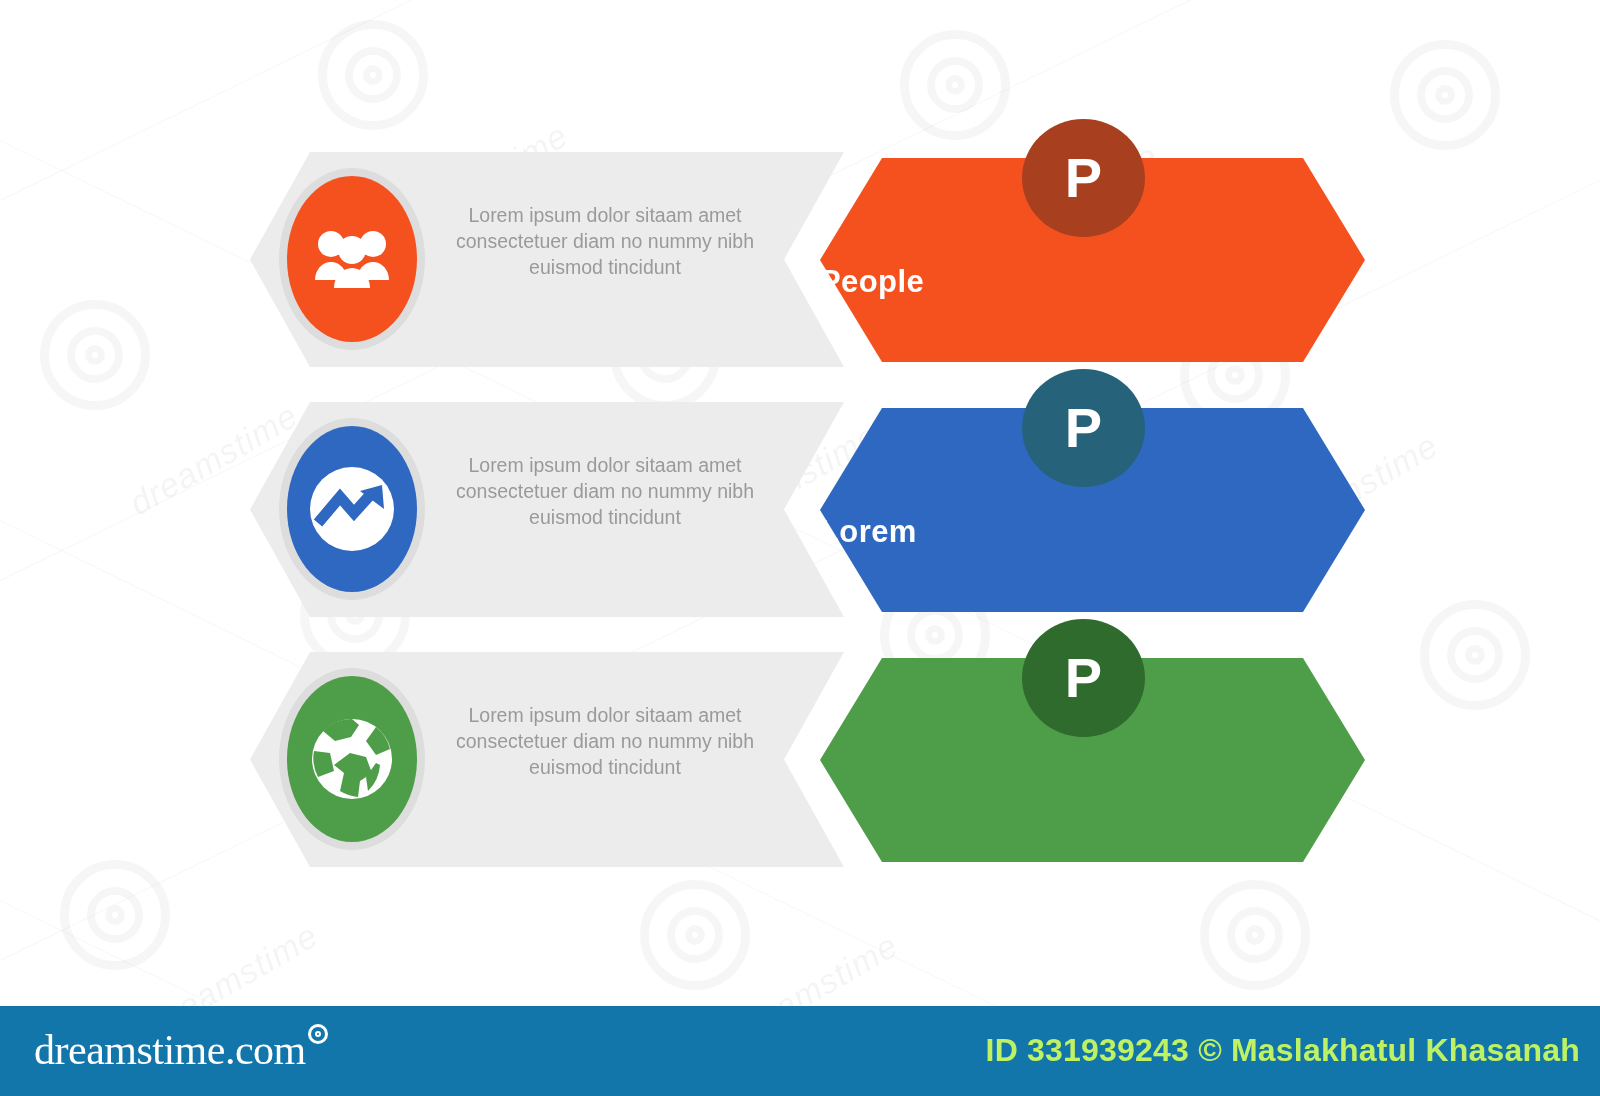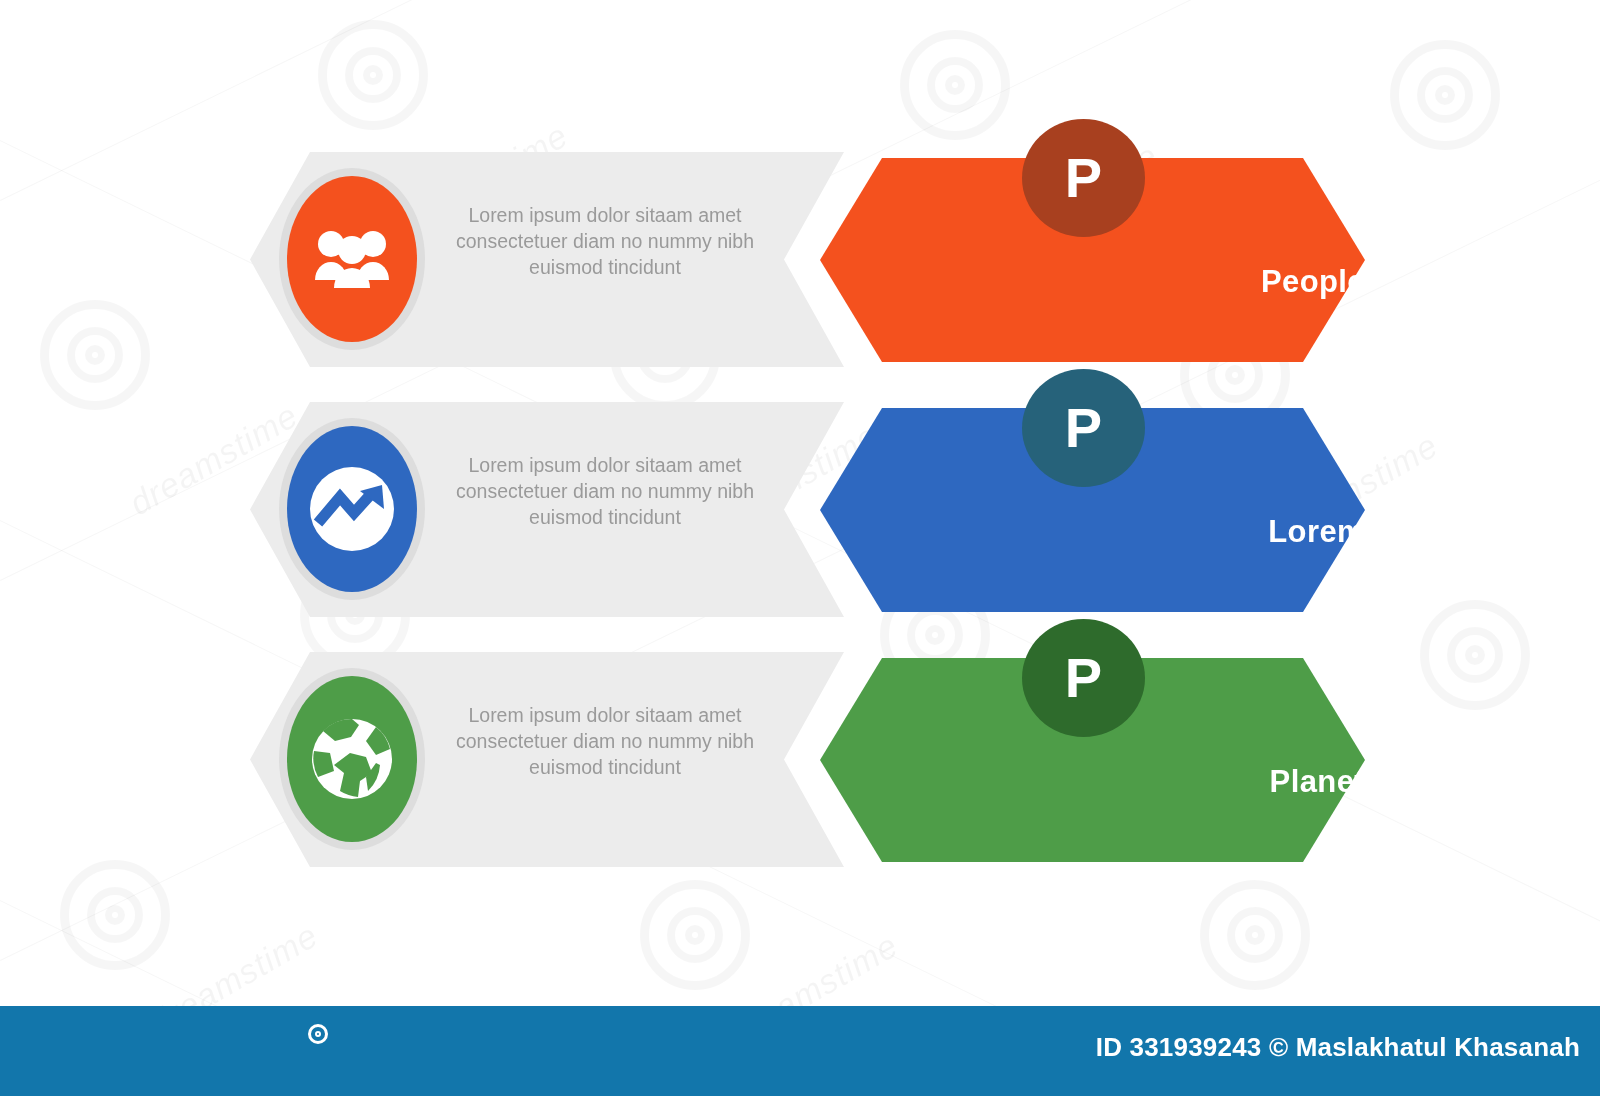--- a/index.html
+++ b/index.html
@@ -130,21 +130,21 @@
     width: 545px;
     height: 204px;
     -webkit-clip-path: polygon(0 50%, 62px 0, 483px 0, 545px 50%, 483px 100%, 62px 100%);
     clip-path: polygon(0 50%, 62px 0, 483px 0, 545px 50%, 483px 100%, 62px 100%);
   }
   .hex-label {
     position: absolute;
     left: 820px;
     top: 112px;
     width: 545px;
-    text-align: right;
+    text-align: left;
     color: #ffffff;
     font-size: 31px;
     font-weight: bold;
     letter-spacing: 0.4px;
   }
 
   
   .p-badge {
     position: absolute;
     left: 1022px;
@@ -200,22 +200,22 @@
     content:"";
     position:absolute;
     inset:4px;
     border-radius:50%;
     border:2px solid #ffffff;
   }
   #credit {
     position: absolute;
     right: 20px;
     top: 26px;
-    color: #ffffff;
-    font-size: 26px;
+    color: #bef264;
+    font-size: 32px;
     font-weight: bold;
     letter-spacing: 0.2px;
   }
 </style>
 </head>
 <body>
 
 <div id="stage">
 
   <div class="wm-layer">
@@ -318,21 +318,21 @@
         </span>
       </div>
     </div>
 
     <div class="body-text">Lorem ipsum dolor sitaam amet consectetuer diam no nummy nibh euismod tincidunt</div>
 
     <div class="hex" style="background:#4E9D48;"></div>
     <div class="p-badge" style="background:#2E6B2C;">
       <span>P</span>
     </div>
-    <div class="hex-label">Planet</div>
   </div>
 
   <div id="footer">
+    <div id="ds-logo">dreamstime.com</div>
     <div id="ds-spiral"></div>
     <div id="credit">ID 331939243 © Maslakhatul Khasanah</div>
   </div>
 
 </div>
 
 </body></html>

